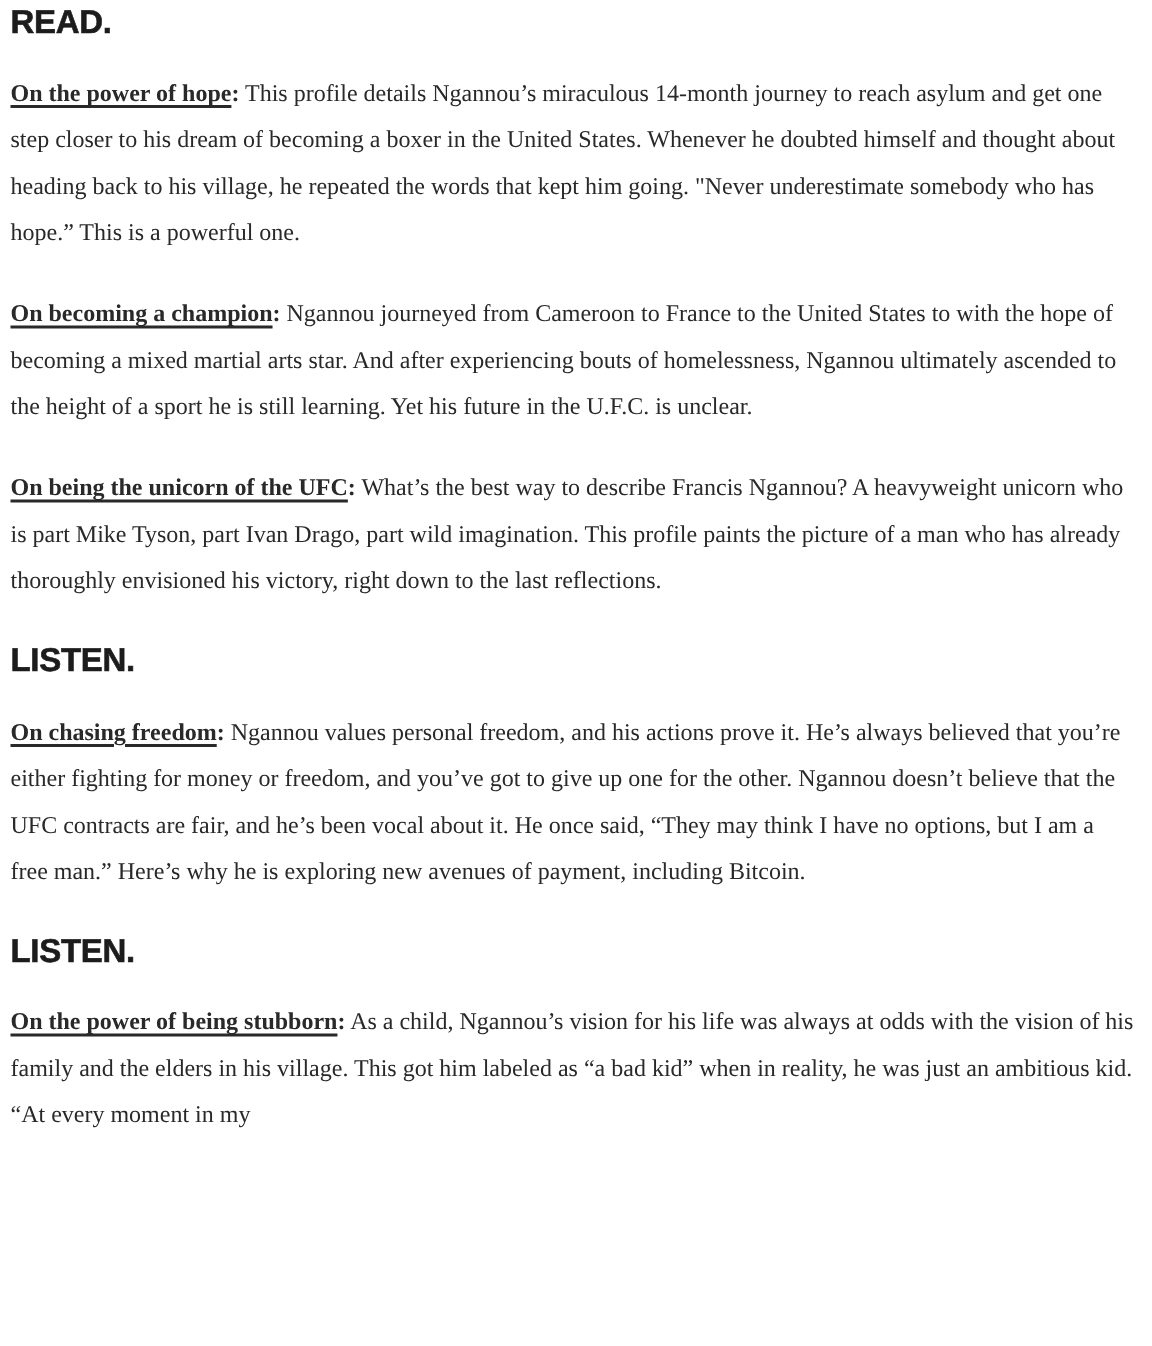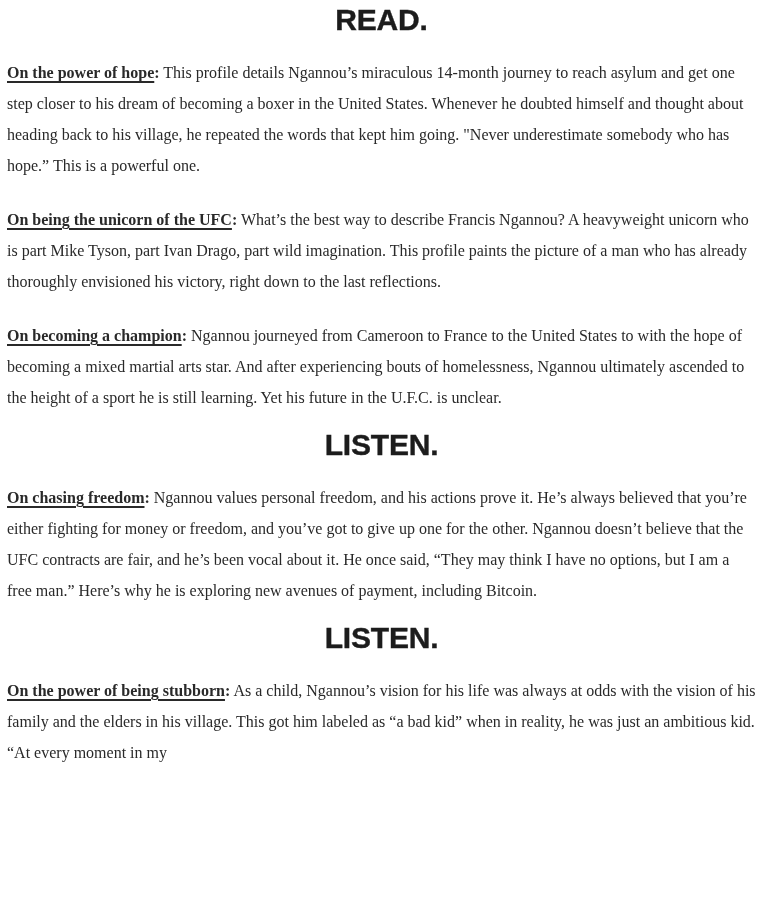--- a/index.html
+++ b/index.html
@@ -18,30 +18,29 @@
     overflow: hidden;
   }
   .page {
     padding: 2px 12px 0 7px;
     box-sizing: border-box;
     width: 768px;
   }
   h2.section-heading {
     font-family: "Liberation Sans", sans-serif;
     font-weight: 700;
-    font-size: 30px;
+    font-size: 22px;
     line-height: 1.2;
     letter-spacing: -0.2px;
     color: var(--heading-color);
     margin: 0 0 19px 0;
-    text-align: center;
     -webkit-text-stroke: 0.4px var(--heading-color);
   }
   section + section h2.section-heading {
-    margin-top: 14px;
+    margin-top: 24px;
   }
   p.item {
     font-family: "Liberation Serif", serif;
     font-size: 16px;
     line-height: 31px;
     color: var(--body-color);
     margin: 0 0 23px 0;
   }
   p.item:last-child {
     margin-bottom: 0;
@@ -59,23 +58,23 @@
 </head>
 <body>
 
 <div class="page">
 
   <section>
     <h2 class="section-heading">READ.</h2>
 
     <p class="item"><strong class="lead"><u>On the power of hope</u><span>:</span></strong> <span>This profile details Ngannou’s miraculous 14-month journey to reach asylum and get one step closer to his dream of becoming a boxer in the United States. Whenever he doubted himself and thought about heading back to his village, he repeated the words that kept him going. "Never underestimate somebody who has hope.” This is a powerful one.</span></p>
 
+    <p class="item"><strong class="lead"><u>On becoming a champion</u><span>:</span></strong> <span>Ngannou journeyed from Cameroon to France to the United States to with the hope of becoming a mixed martial arts star. And after experiencing bouts of homelessness, Ngannou ultimately ascended to the height of a sport he is still learning. Yet his future in the U.F.C. is unclear.</span></p>
+
     <p class="item"><strong class="lead"><u>On being the unicorn of the UFC</u><span>:</span></strong> <span>What’s the best way to describe Francis Ngannou? A heavyweight unicorn who is part Mike Tyson, part Ivan Drago, part wild imagination. This profile paints the picture of a man who has already thoroughly envisioned his victory, right down to the last reflections.</span></p>
-
-    <p class="item"><strong class="lead"><u>On becoming a champion</u><span>:</span></strong> <span>Ngannou journeyed from Cameroon to France to the United States to with the hope of becoming a mixed martial arts star. And after experiencing bouts of homelessness, Ngannou ultimately ascended to the height of a sport he is still learning. Yet his future in the U.F.C. is unclear.</span></p>
   </section>
 
   <section>
     <h2 class="section-heading">LISTEN.</h2>
 
     <p class="item"><strong class="lead"><u>On chasing freedom</u><span>:</span></strong> <span>Ngannou values personal freedom, and his actions prove it. He’s always believed that you’re either fighting for money or freedom, and you’ve got to give up one for the other. Ngannou doesn’t believe that the UFC contracts are fair, and he’s been vocal about it. He once said, “They may think I have no options, but I am a free man.” Here’s why he is exploring new avenues of payment, including Bitcoin.</span></p>
   </section>
 
   <section>
     <h2 class="section-heading">LISTEN.</h2>

